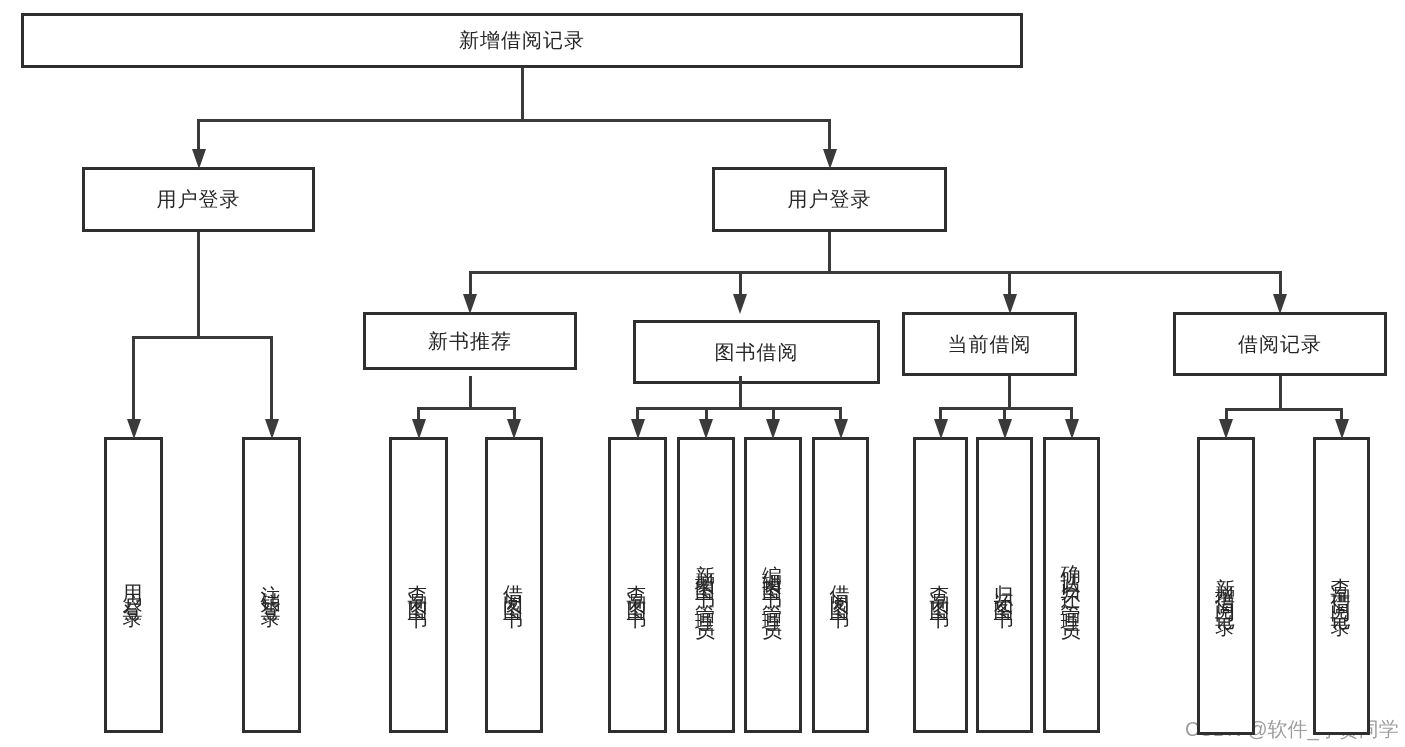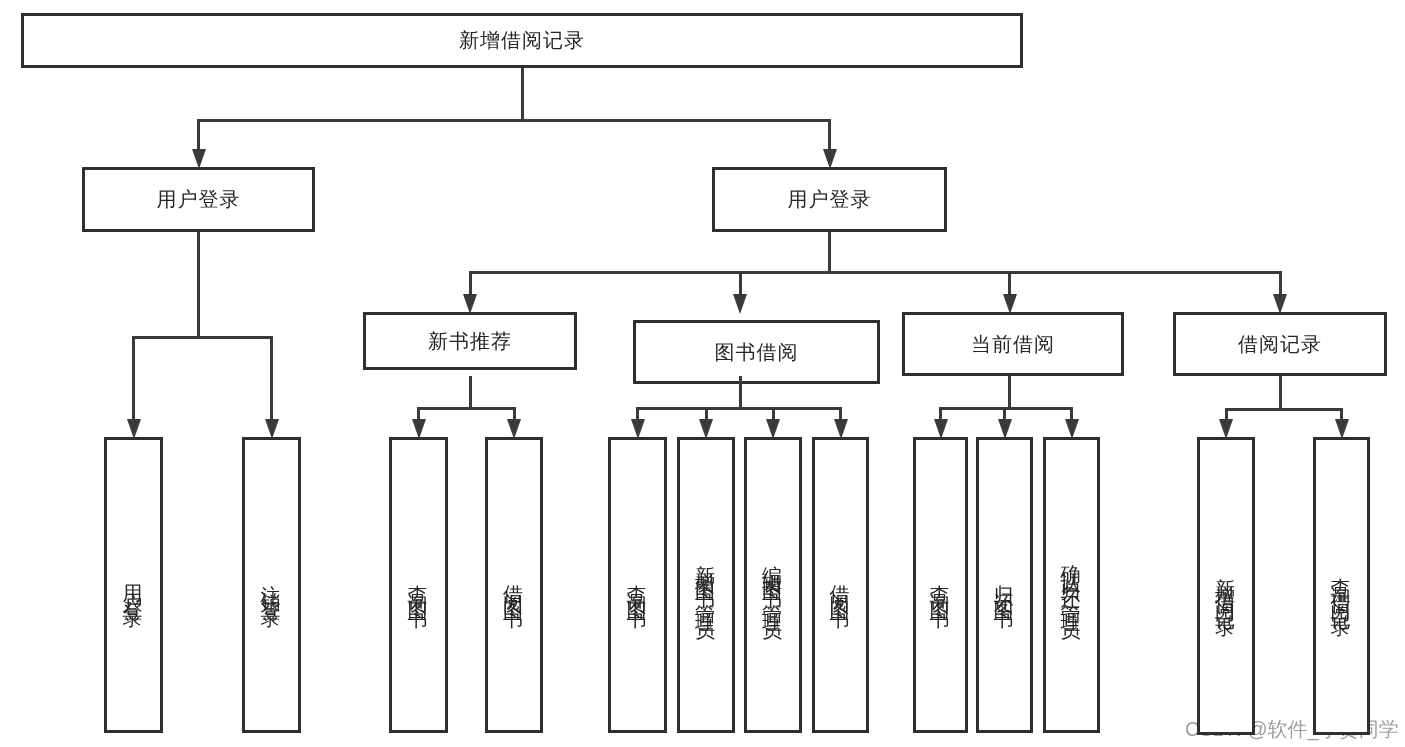--- a/index.html
+++ b/index.html
@@ -71,21 +71,21 @@
     </div>
     <div class="node" style="left: 712px; top: 167px; width: 235px; height: 65px;">
       <span class="label">用户登录</span>
     </div>
     <div class="node" style="left: 363px; top: 312px; width: 214px; height: 58px;">
       <span class="label">新书推荐</span>
     </div>
     <div class="node" style="left: 633px; top: 312px; width: 247px; height: 64px; margin-top: 8px;">
       <span class="label">图书借阅</span>
     </div>
-    <div class="node" style="left: 902px; top: 312px; width: 222px; height: 64px;">
+    <div class="node" style="left: 902px; top: 312px; width: 175px; height: 64px;">
       <span class="label">当前借阅</span>
     </div>
     <div class="node" style="left: 1173px; top: 312px; width: 214px; height: 64px;">
       <span class="label">借阅记录</span>
     </div>
     <div class="node vertical" style="left: 104px; top: 437px; width: 59px; height: 296px;">
       <span class="label">用户登录</span>
     </div>
     <div class="node vertical" style="left: 242px; top: 437px; width: 59px; height: 296px;">
       <span class="label">注销登录</span>

